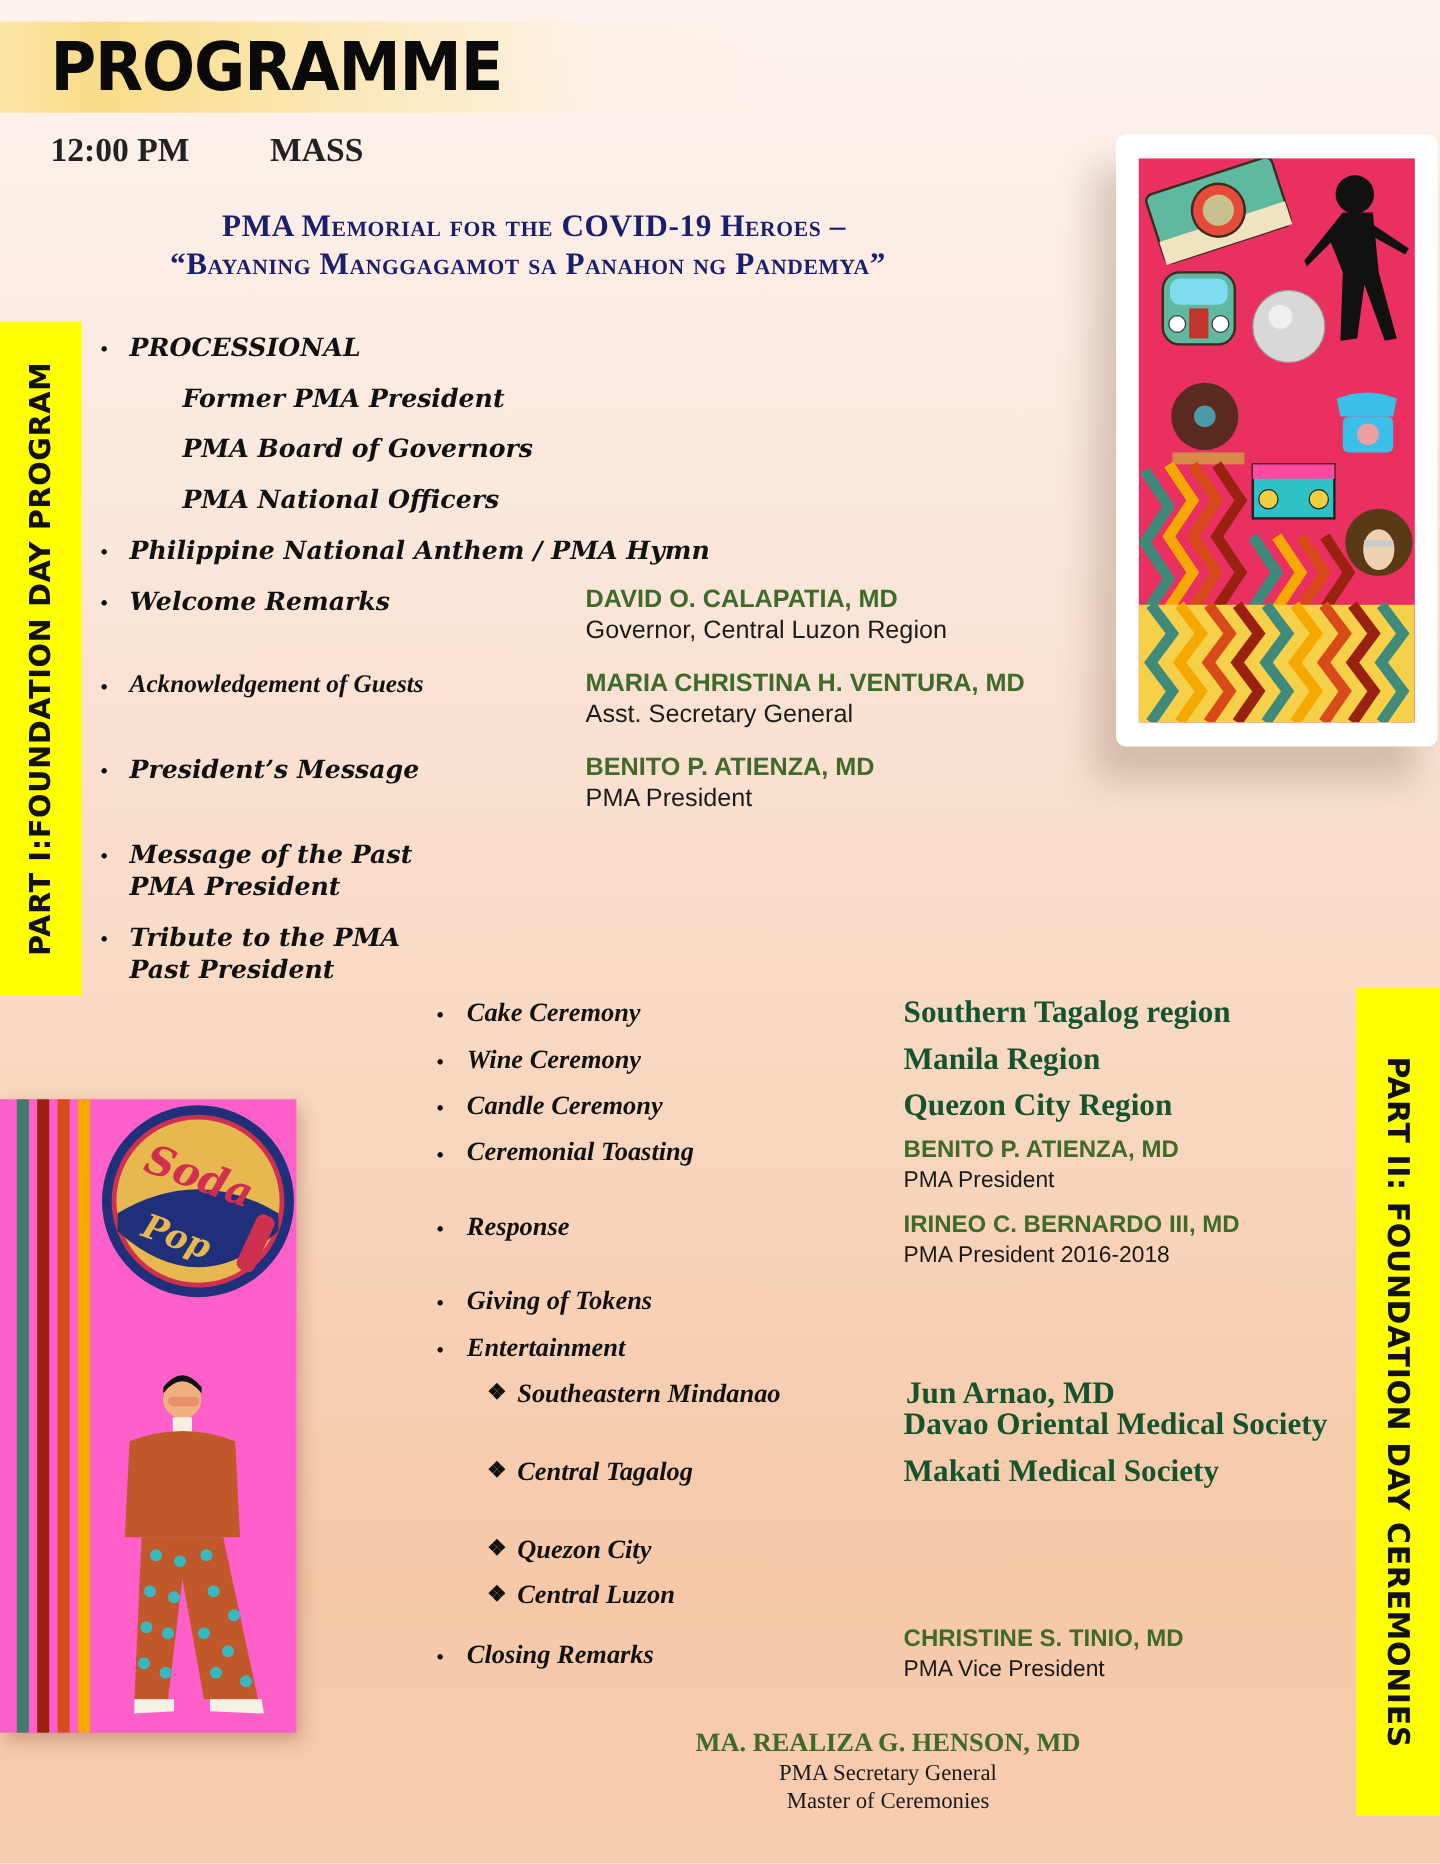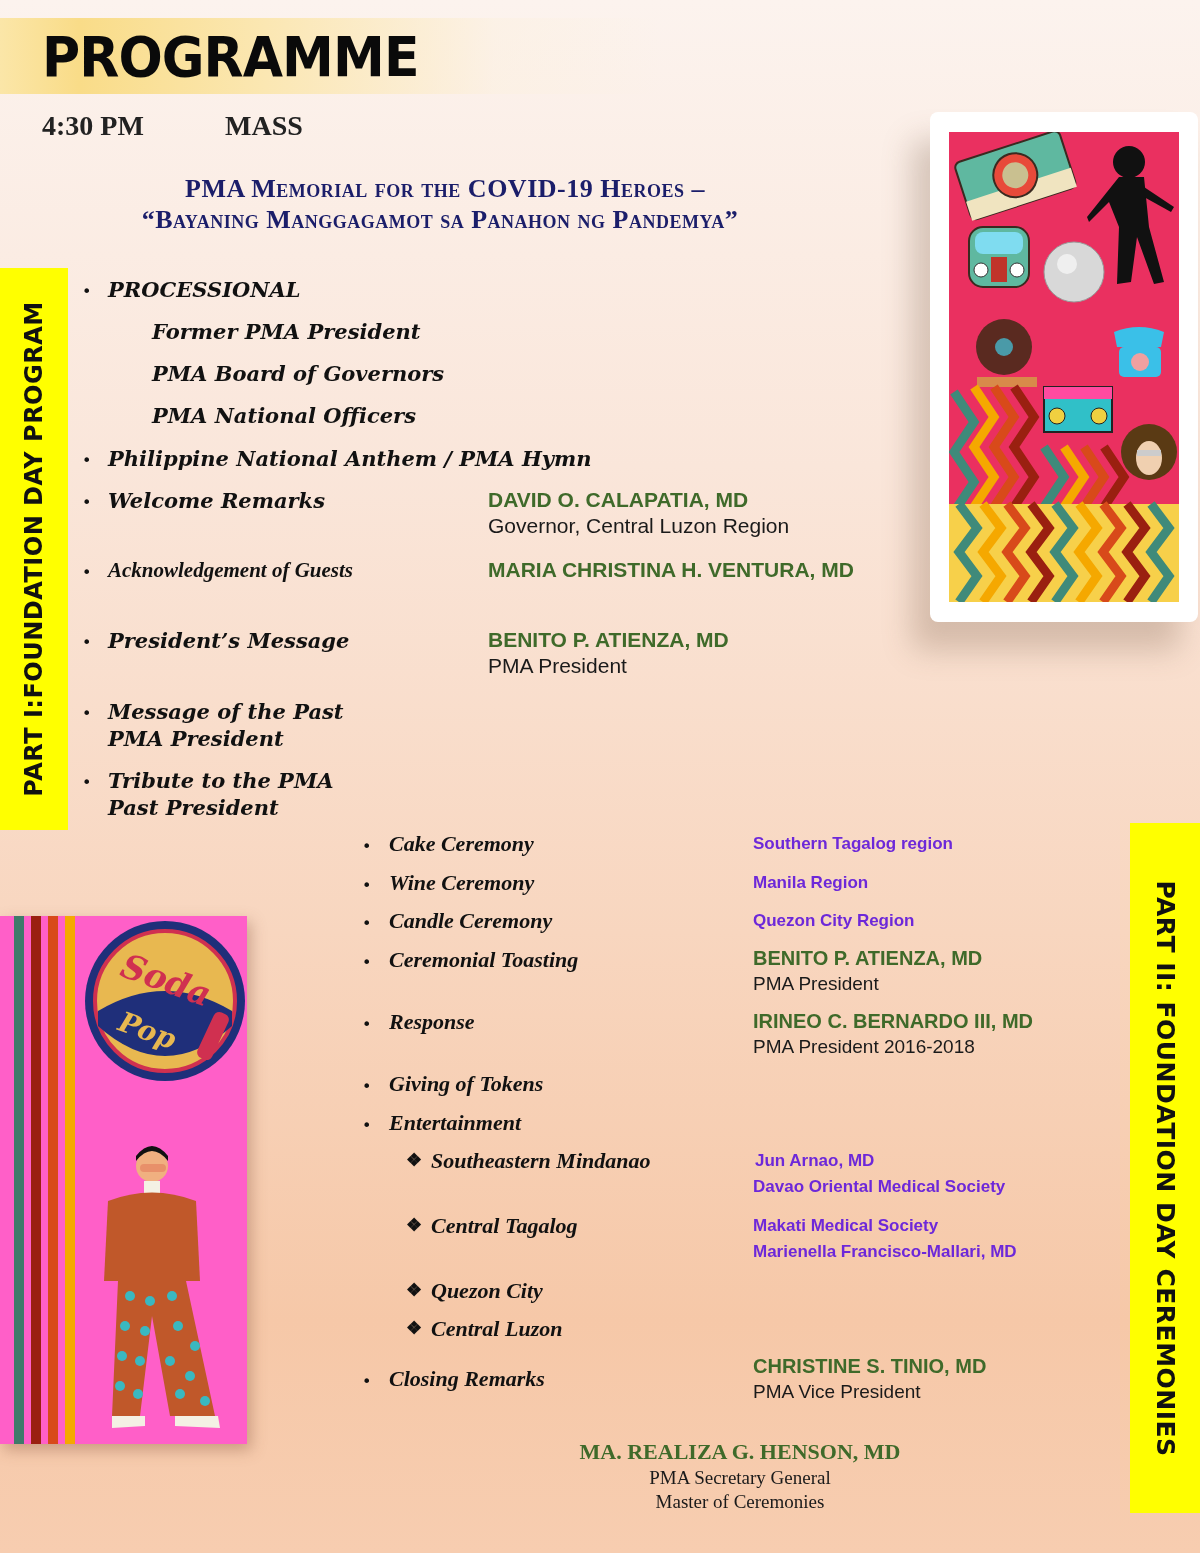--- a/index.html
+++ b/index.html
@@ -42,21 +42,21 @@
   .item { position: absolute; font-family: "DejaVu Serif", serif; font-style: italic; font-weight: bold; font-size: 21px; color: #111; line-height: 27px; }
   .bullet { position: absolute; font-family: "DejaVu Sans", sans-serif; font-size: 16px; color: #111; }
   .p2item { position: absolute; font-family: "Liberation Serif", serif; font-style: italic; font-weight: bold; font-size: 22px; color: #111; }
 
   .person { position: absolute; font-family: "Liberation Sans", sans-serif; line-height: 26px; }
   .person .name { color: #3f6a2a; font-weight: bold; font-size: 21px; display: block; }
   .person .role { color: #1a1a1a; font-size: 21px; display: block; }
   .person2 { position: absolute; font-family: "Liberation Sans", sans-serif; line-height: 25px; }
   .person2 .name { color: #3f6a2a; font-weight: bold; font-size: 20px; display: block; }
   .person2 .role { color: #1a1a1a; font-size: 19px; display: block; }
-  .group { position: absolute; color: #6d28d9; font-weight: bold; font-size: 17px; font-family: Liberation Sans, sans-serif; line-height: 26px; }
+  .group { position: absolute; color: #14532d; font-weight: bold; font-size: 26px; font-family: Liberation Serif, serif; line-height: 26px; }
 
   .mc { position: absolute; left: 480px; top: 1438px; width: 520px; text-align: center; font-family: "Liberation Serif", serif; }
   .mc .name { color: #3f6a2a; font-weight: bold; font-size: 22px; display: block; line-height: 28px; }
   .mc .role { color: #1a1a1a; font-size: 19px; display: block; line-height: 24px; }
 
   
   .retro-card {
     position: absolute; left: 930px; top: 112px; width: 268px; height: 510px;
     background: #fff; border-radius: 8px; box-shadow: -18px 28px 30px rgba(120,90,70,0.28);
   }
@@ -70,21 +70,21 @@
   }
   .stripe { position: absolute; top: 0; height: 100%; }
 </style>
 </head>
 <body>
 
 <div class="title-band"></div>
 <div class="title">PROGRAMME</div>
 
 <div class="mass-row">
-  <span class="time">4:30 PM</span>
+  <span class="time">12:00 PM</span>
   <span>MASS</span>
 </div>
 
 <div class="memorial">
   <div>PMA Memorial for the COVID-19 Heroes –</div>
   <div class="l2">“Bayaning Manggagamot sa Panahon ng Pandemya”</div>
 </div>
 
 <div class="part-label part1">
   <span>PART I:FOUNDATION DAY PROGRAM</span>
@@ -103,20 +103,21 @@
 <div class="item" style="left:108px;top:487px;">Welcome Remarks</div>
 <div class="person" style="left:488px;top:487px;">
   <span class="name">DAVID O. CALAPATIA, MD</span>
   <span class="role">Governor, Central Luzon Region</span>
 </div>
 
 <span class="bullet" style="left:82px;top:563px;">•</span>
 <div class="item" style="left:108px;top:557px;font-family:Liberation Serif, serif;">Acknowledgement of Guests</div>
 <div class="person" style="left:488px;top:557px;">
   <span class="name">MARIA CHRISTINA H. VENTURA, MD</span>
+  <span class="role">Asst. Secretary General</span>
 </div>
 
 <span class="bullet" style="left:82px;top:633px;">•</span>
 <div class="item" style="left:108px;top:627px;">President’s Message</div>
 <div class="person" style="left:488px;top:627px;">
   <span class="name">BENITO P. ATIENZA, MD</span>
   <span class="role">PMA President</span>
 </div>
 
 <span class="bullet" style="left:82px;top:704px;">•</span>
@@ -281,21 +282,20 @@
 <div class="p2item" style="left:431px;top:1148px;text-align:center;">Southeastern Mindanao</div>
 <div class="group" style="left:753px;top:1148px;">
   <div style="padding-left:2px;">Jun Arnao, MD</div>
   <div>Davao Oriental Medical Society</div>
 </div>
 
 <span class="p2item" style="left:406px;top:1214px;font-style:normal;font-size:18px;">❖</span>
 <div class="p2item" style="left:431px;top:1213px;">Central Tagalog</div>
 <div class="group" style="left:753px;top:1213px;">
   <div>Makati Medical Society</div>
-  <div>Marienella Francisco-Mallari, MD</div>
 </div>
 
 <span class="p2item" style="left:406px;top:1279px;font-style:normal;font-size:18px;">❖</span>
 <div class="p2item" style="left:431px;top:1278px;">Quezon City</div>
 
 <span class="p2item" style="left:406px;top:1317px;font-style:normal;font-size:18px;">❖</span>
 <div class="p2item" style="left:431px;top:1316px;">Central Luzon</div>
 
 <span class="bullet" style="left:362px;top:1372px;">•</span>
 <div class="p2item" style="left:389px;top:1366px;">Closing Remarks</div>

